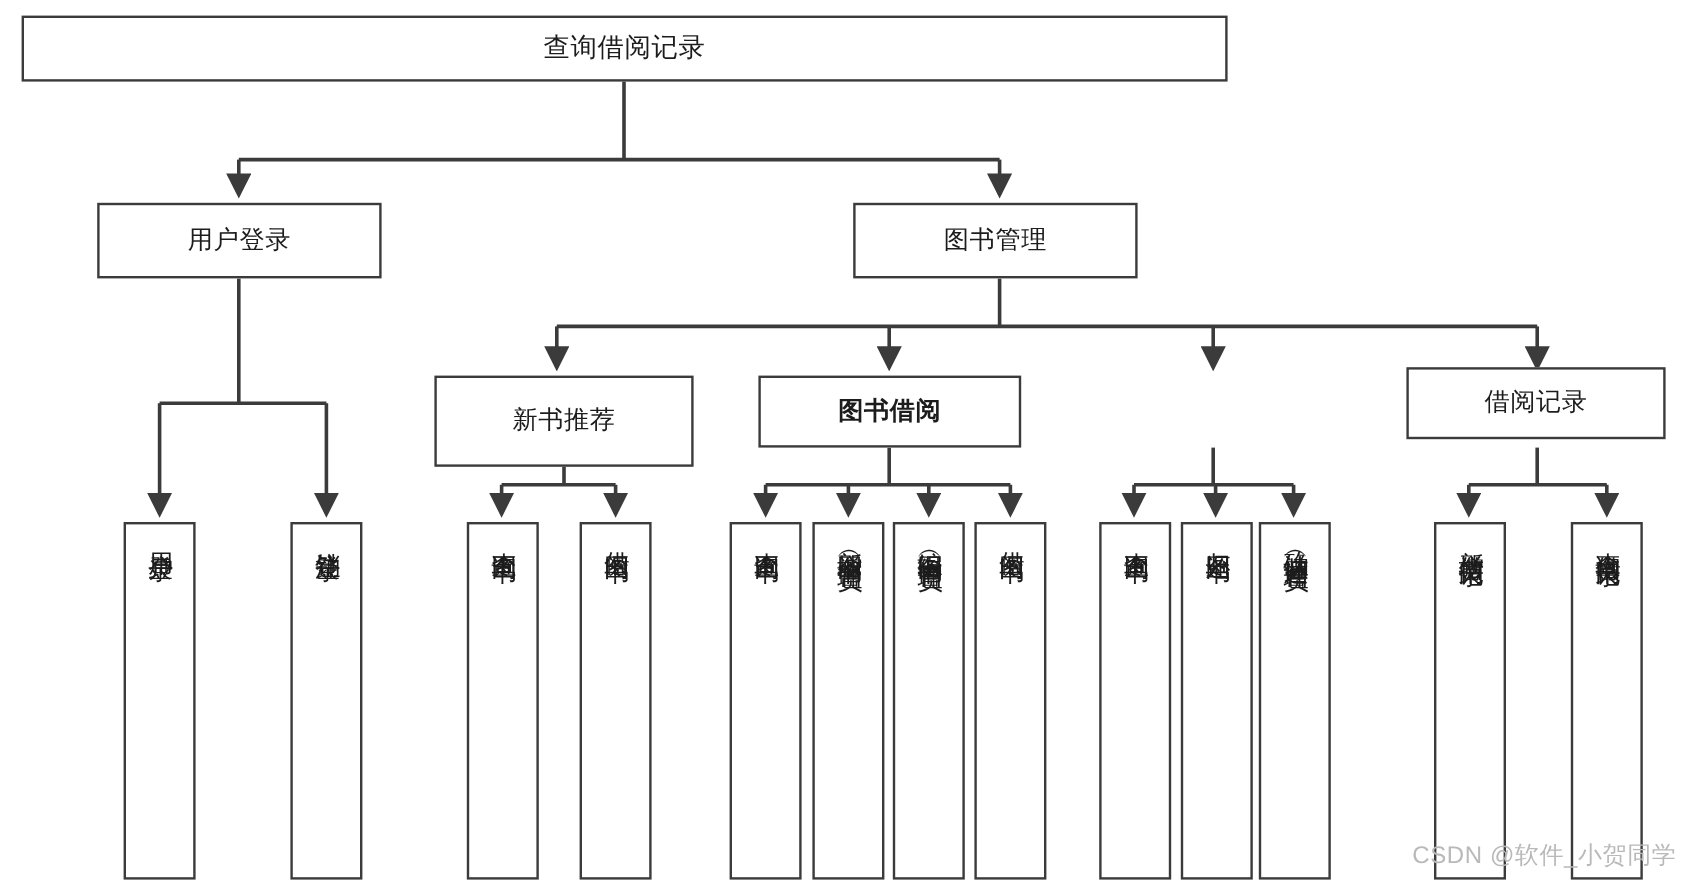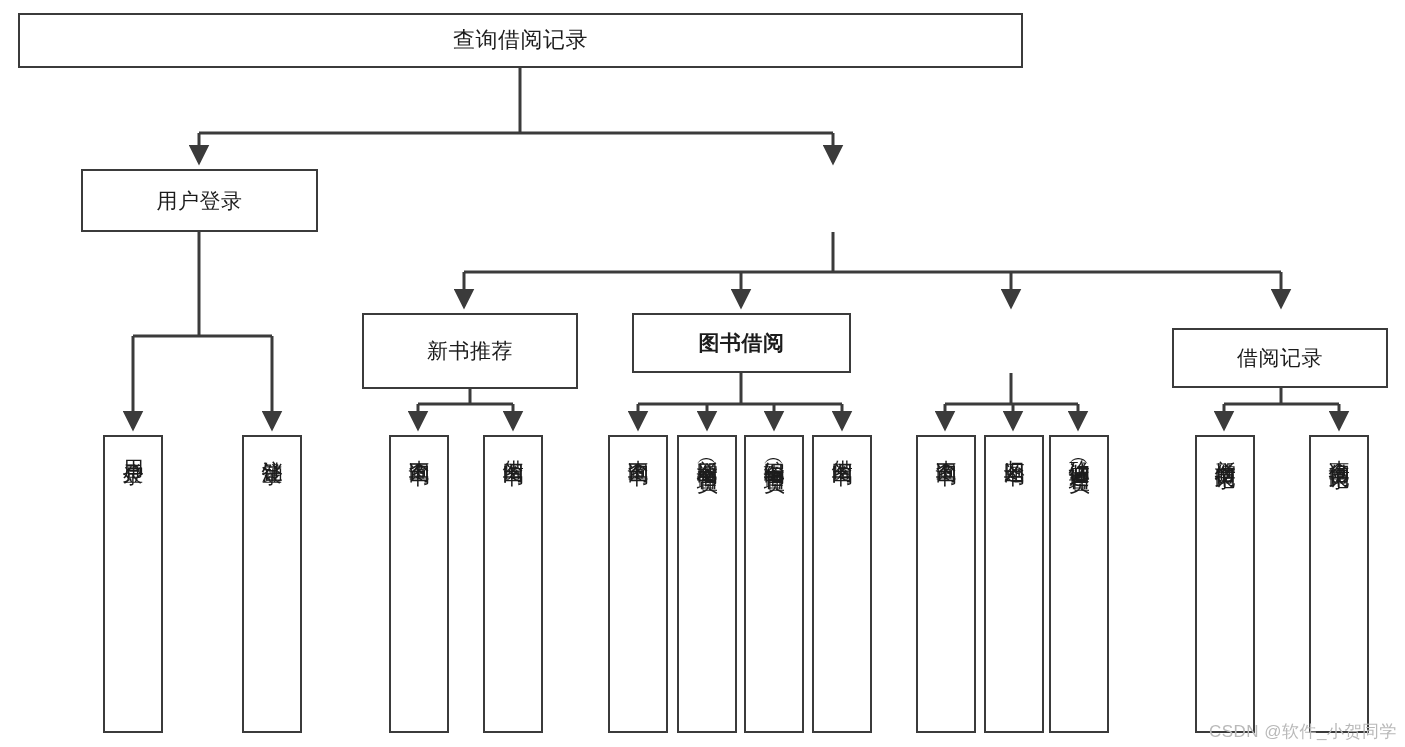--- a/index.html
+++ b/index.html
@@ -55,22 +55,22 @@
     align-items: center;
   }
   .node-v .vtext {
     writing-mode: vertical-rl;
     text-orientation: upright;
     white-space: normal;
   }
   .watermark {
     position: absolute;
     right: 8px;
-    bottom: 4px;
-    font-size: 17px;
+    bottom: 21px;
+    font-size: 20px;
     color: #b9b9b9;
     letter-spacing: 0.5px;
     white-space: nowrap;
     pointer-events: none;
     margin-top: 27px;
   }
 </style>
 </head>
 <body>
 
@@ -126,28 +126,31 @@
     </g>
   </svg>
 
   <div class="node node-h node-root" style="left:18px; top:13px; width:1005px; height:55px;">
     <span>查询借阅记录</span>
   </div>
 
   <div class="node node-h" style="left:81px; top:169px; width:237px; height:63px;">
     <span>用户登录</span>
   </div>
+  <div class="node node-h" style="left:711px; top:169px; width:237px; height:63px;">
+    <span>图书管理</span>
+  </div>
 
   <div class="node node-h" style="left:362px; top:313px; width:216px; height:76px;">
     <span>新书推荐</span>
   </div>
   <div class="node node-h" style="left:632px; top:313px; width:219px; height:60px;font-weight:bold;">
     <span>图书借阅</span>
   </div>
-  <div class="node node-h" style="left:1172px; top:328px; width:216px; height:60px;">
+  <div class="node node-h" style="left:1172px; top:306px; width:216px; height:60px;">
     <span>借阅记录</span>
   </div>
 
   <div class="node node-v" style="left:103px; top:435px; width:60px; height:298px;">
     <span class="vtext">用户登录</span>
   </div>
   <div class="node node-v" style="left:242px; top:435px; width:60px; height:298px;">
     <span class="vtext">注销登录</span>
   </div>
 

